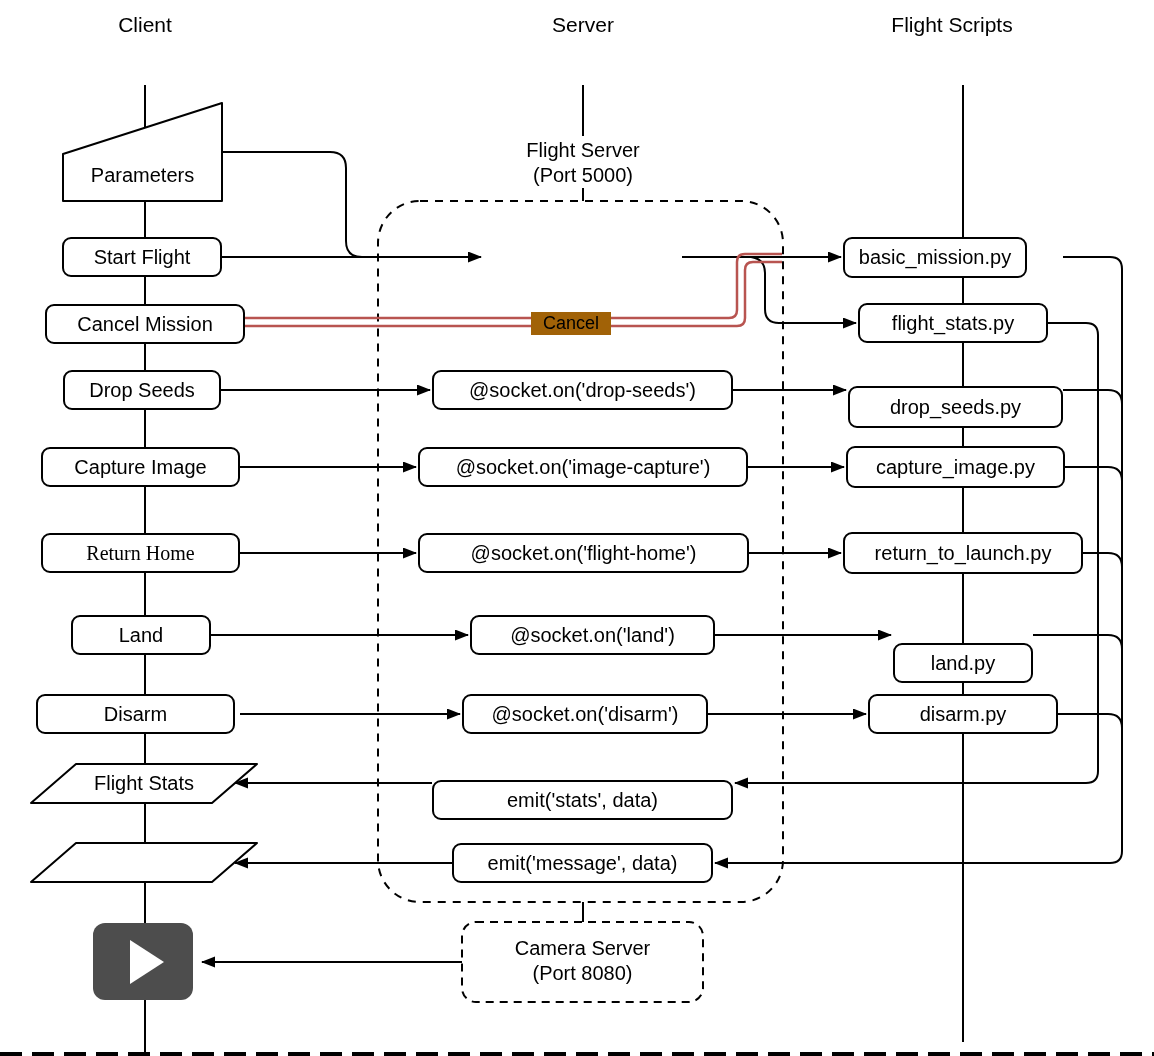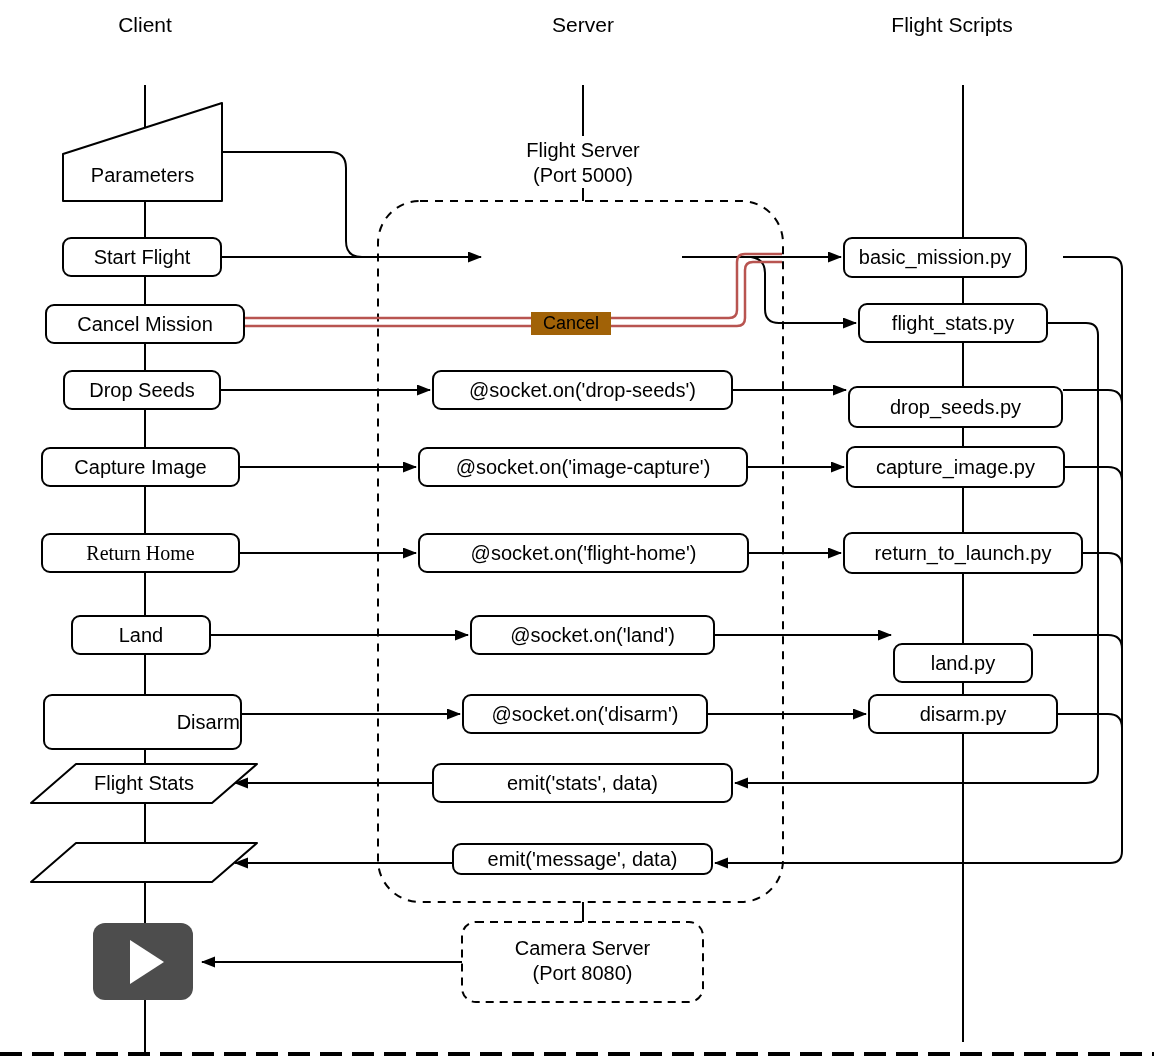--- a/index.html
+++ b/index.html
@@ -122,21 +122,21 @@
   </div>
 
   <div class="node" style="left:41px;top:533px;width:199px;height:40px;font-family:Liberation Serif, serif;">
     <span>Return Home</span>
   </div>
 
   <div class="node" style="left:71px;top:615px;width:140px;height:40px;">
     <span>Land</span>
   </div>
 
-  <div class="node" style="left:43px;top:694px;width:199px;height:56px;justify-content:flex-end;">
+  <div class="node" style="left:36px;top:694px;width:199px;height:40px;">
     <span>Disarm</span>
   </div>
 
   <div class="shape" style="left:30px;top:763px;width:228px;height:41px;">
     <svg width="228" height="41" viewBox="0 0 228 41">
       <path d="M1,40 L46,1 H227 L182,40 Z" fill="#fff" stroke="#000" stroke-width="2" stroke-linejoin="round"></path>
     </svg>
     <span class="lbl" style="top:9px;">Flight Stats</span>
   </div>
 
@@ -164,25 +164,25 @@
   </div>
 
   <div class="node" style="left:470px;top:615px;width:245px;height:40px;">
     <span>@socket.on('land')</span>
   </div>
 
   <div class="node" style="left:462px;top:694px;width:246px;height:40px;">
     <span>@socket.on('disarm')</span>
   </div>
 
-  <div class="node" style="left:432px;top:763px;width:301px;height:40px;">
+  <div class="node" style="left:432px;top:780px;width:301px;height:40px;">
     <span>emit('stats', data)</span>
   </div>
 
-  <div class="node" style="left:452px;top:843px;width:261px;height:32px;">
+  <div class="node" style="left:452px;top:843px;width:261px;height:40px;">
     <span>emit('message', data)</span>
   </div>
 
   <div class="grouplabel" style="left:462px;top:936px;width:241px;">
     <div>Camera Server</div>
     <div>(Port 8080)</div>
   </div>
 
   <div class="node" style="left:843px;top:237px;width:184px;height:41px;">
     <span>basic_mission.py</span>

